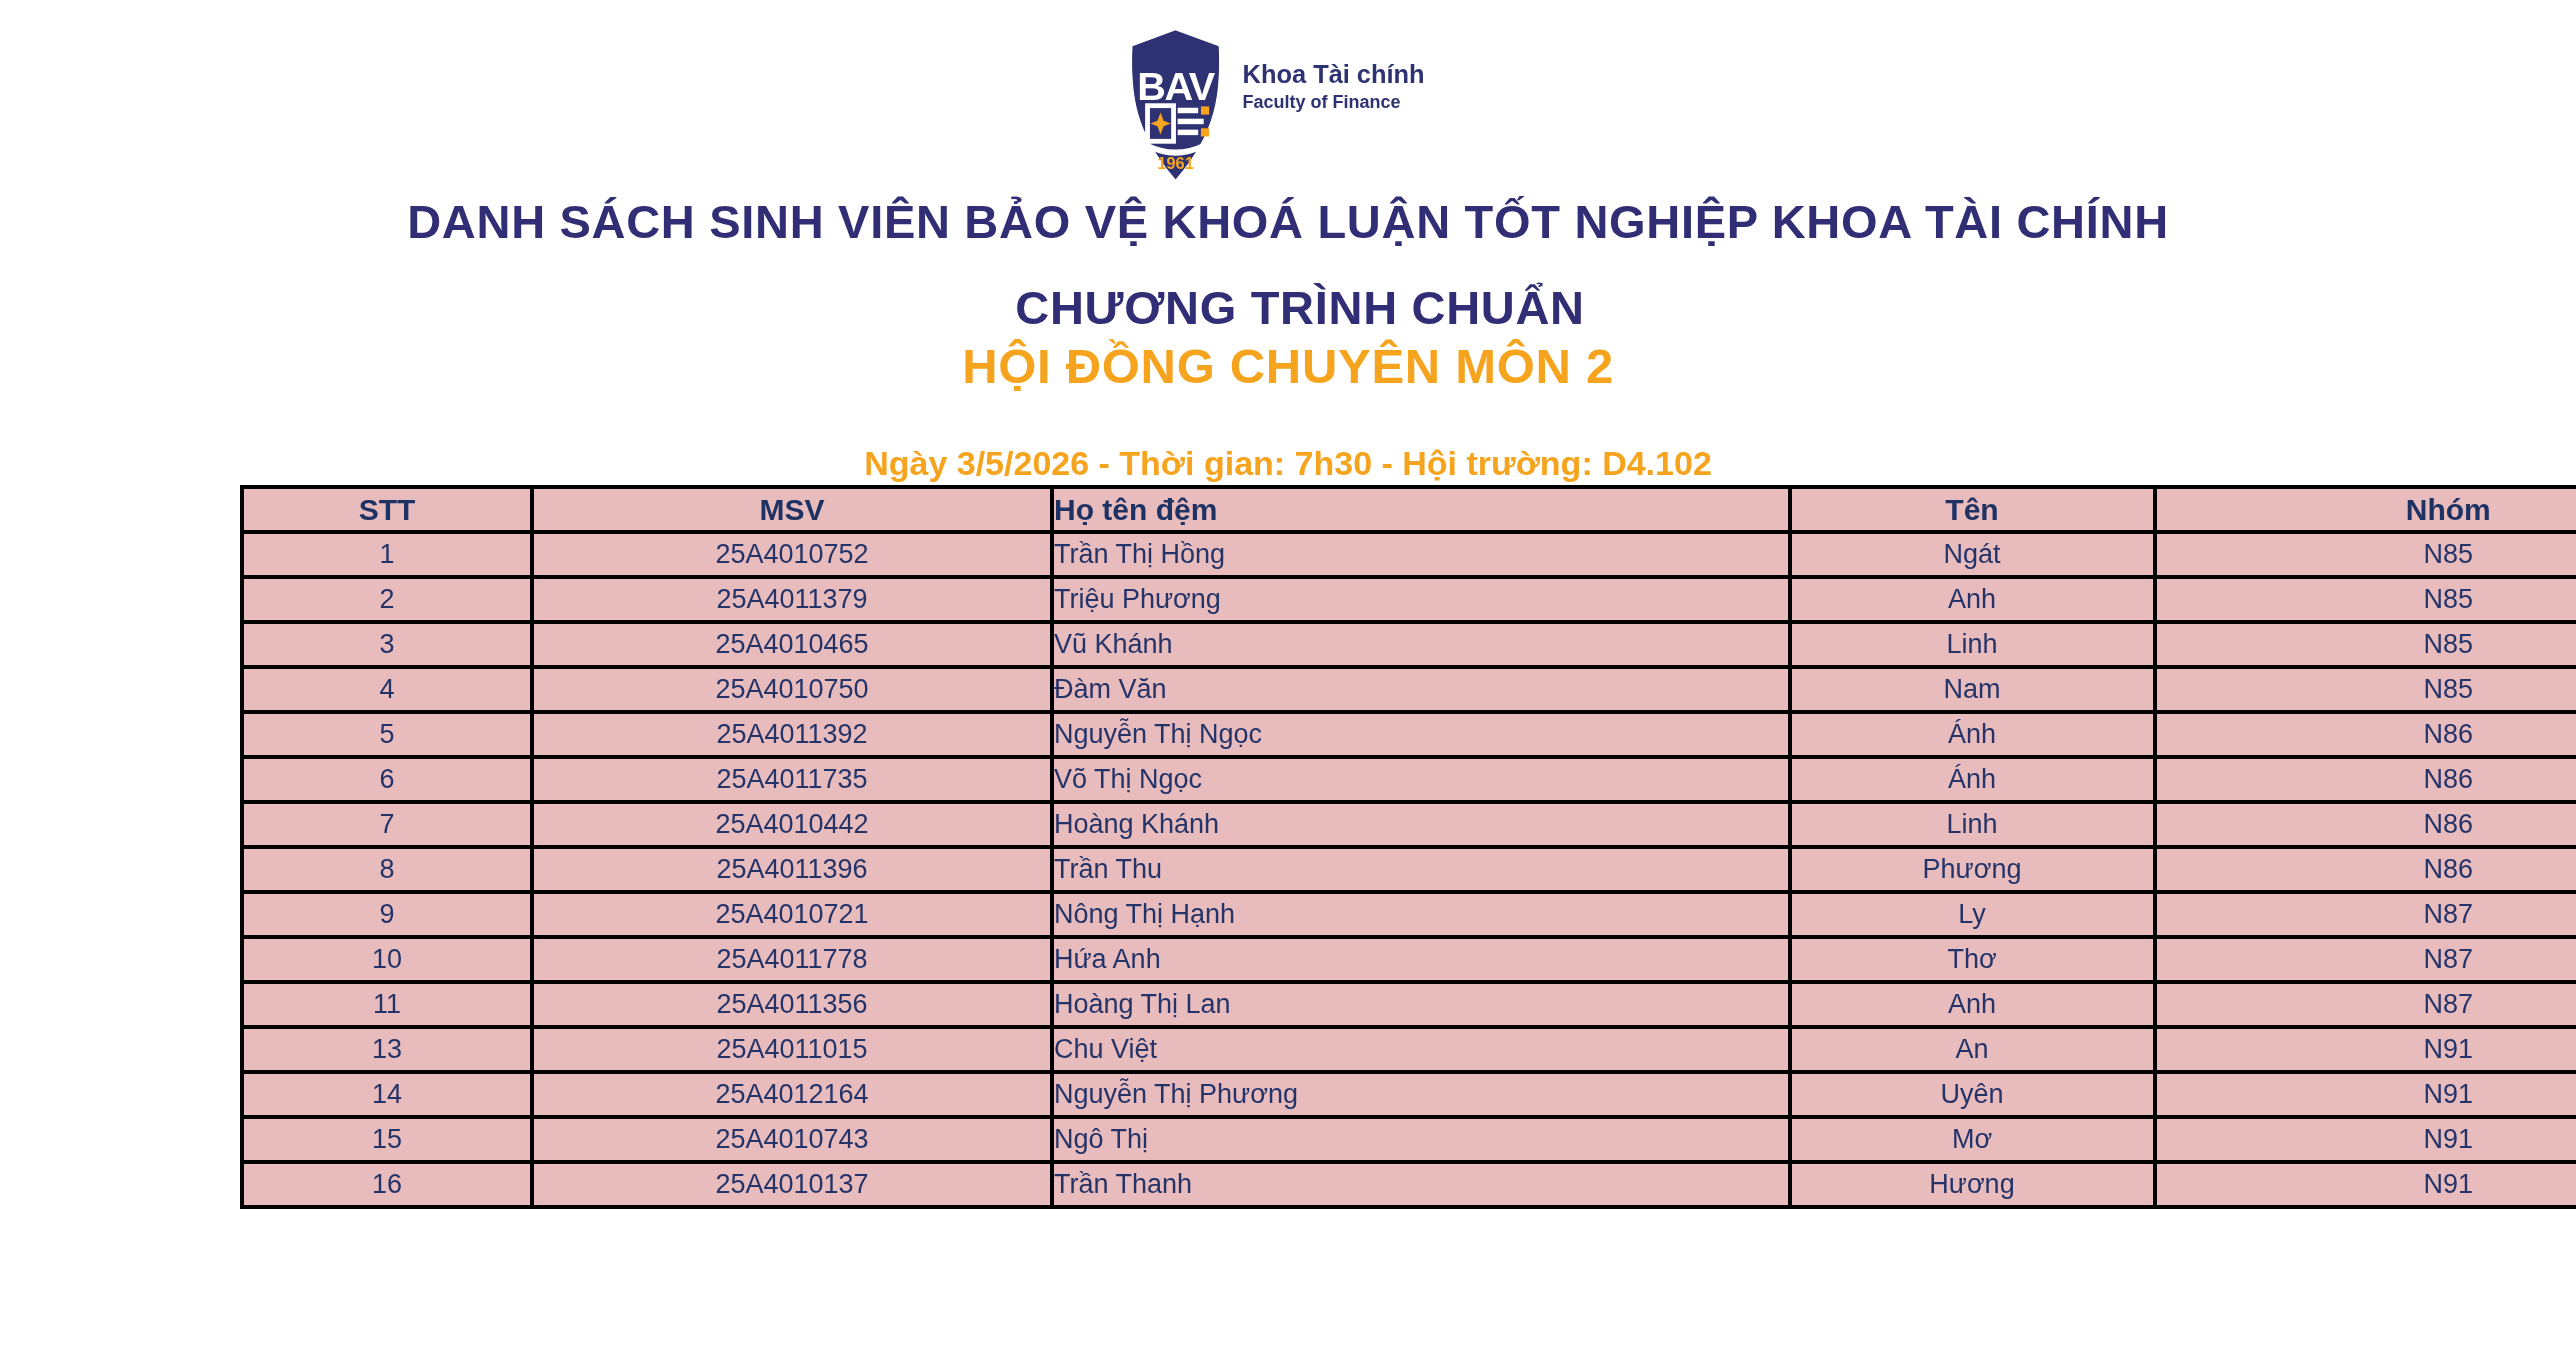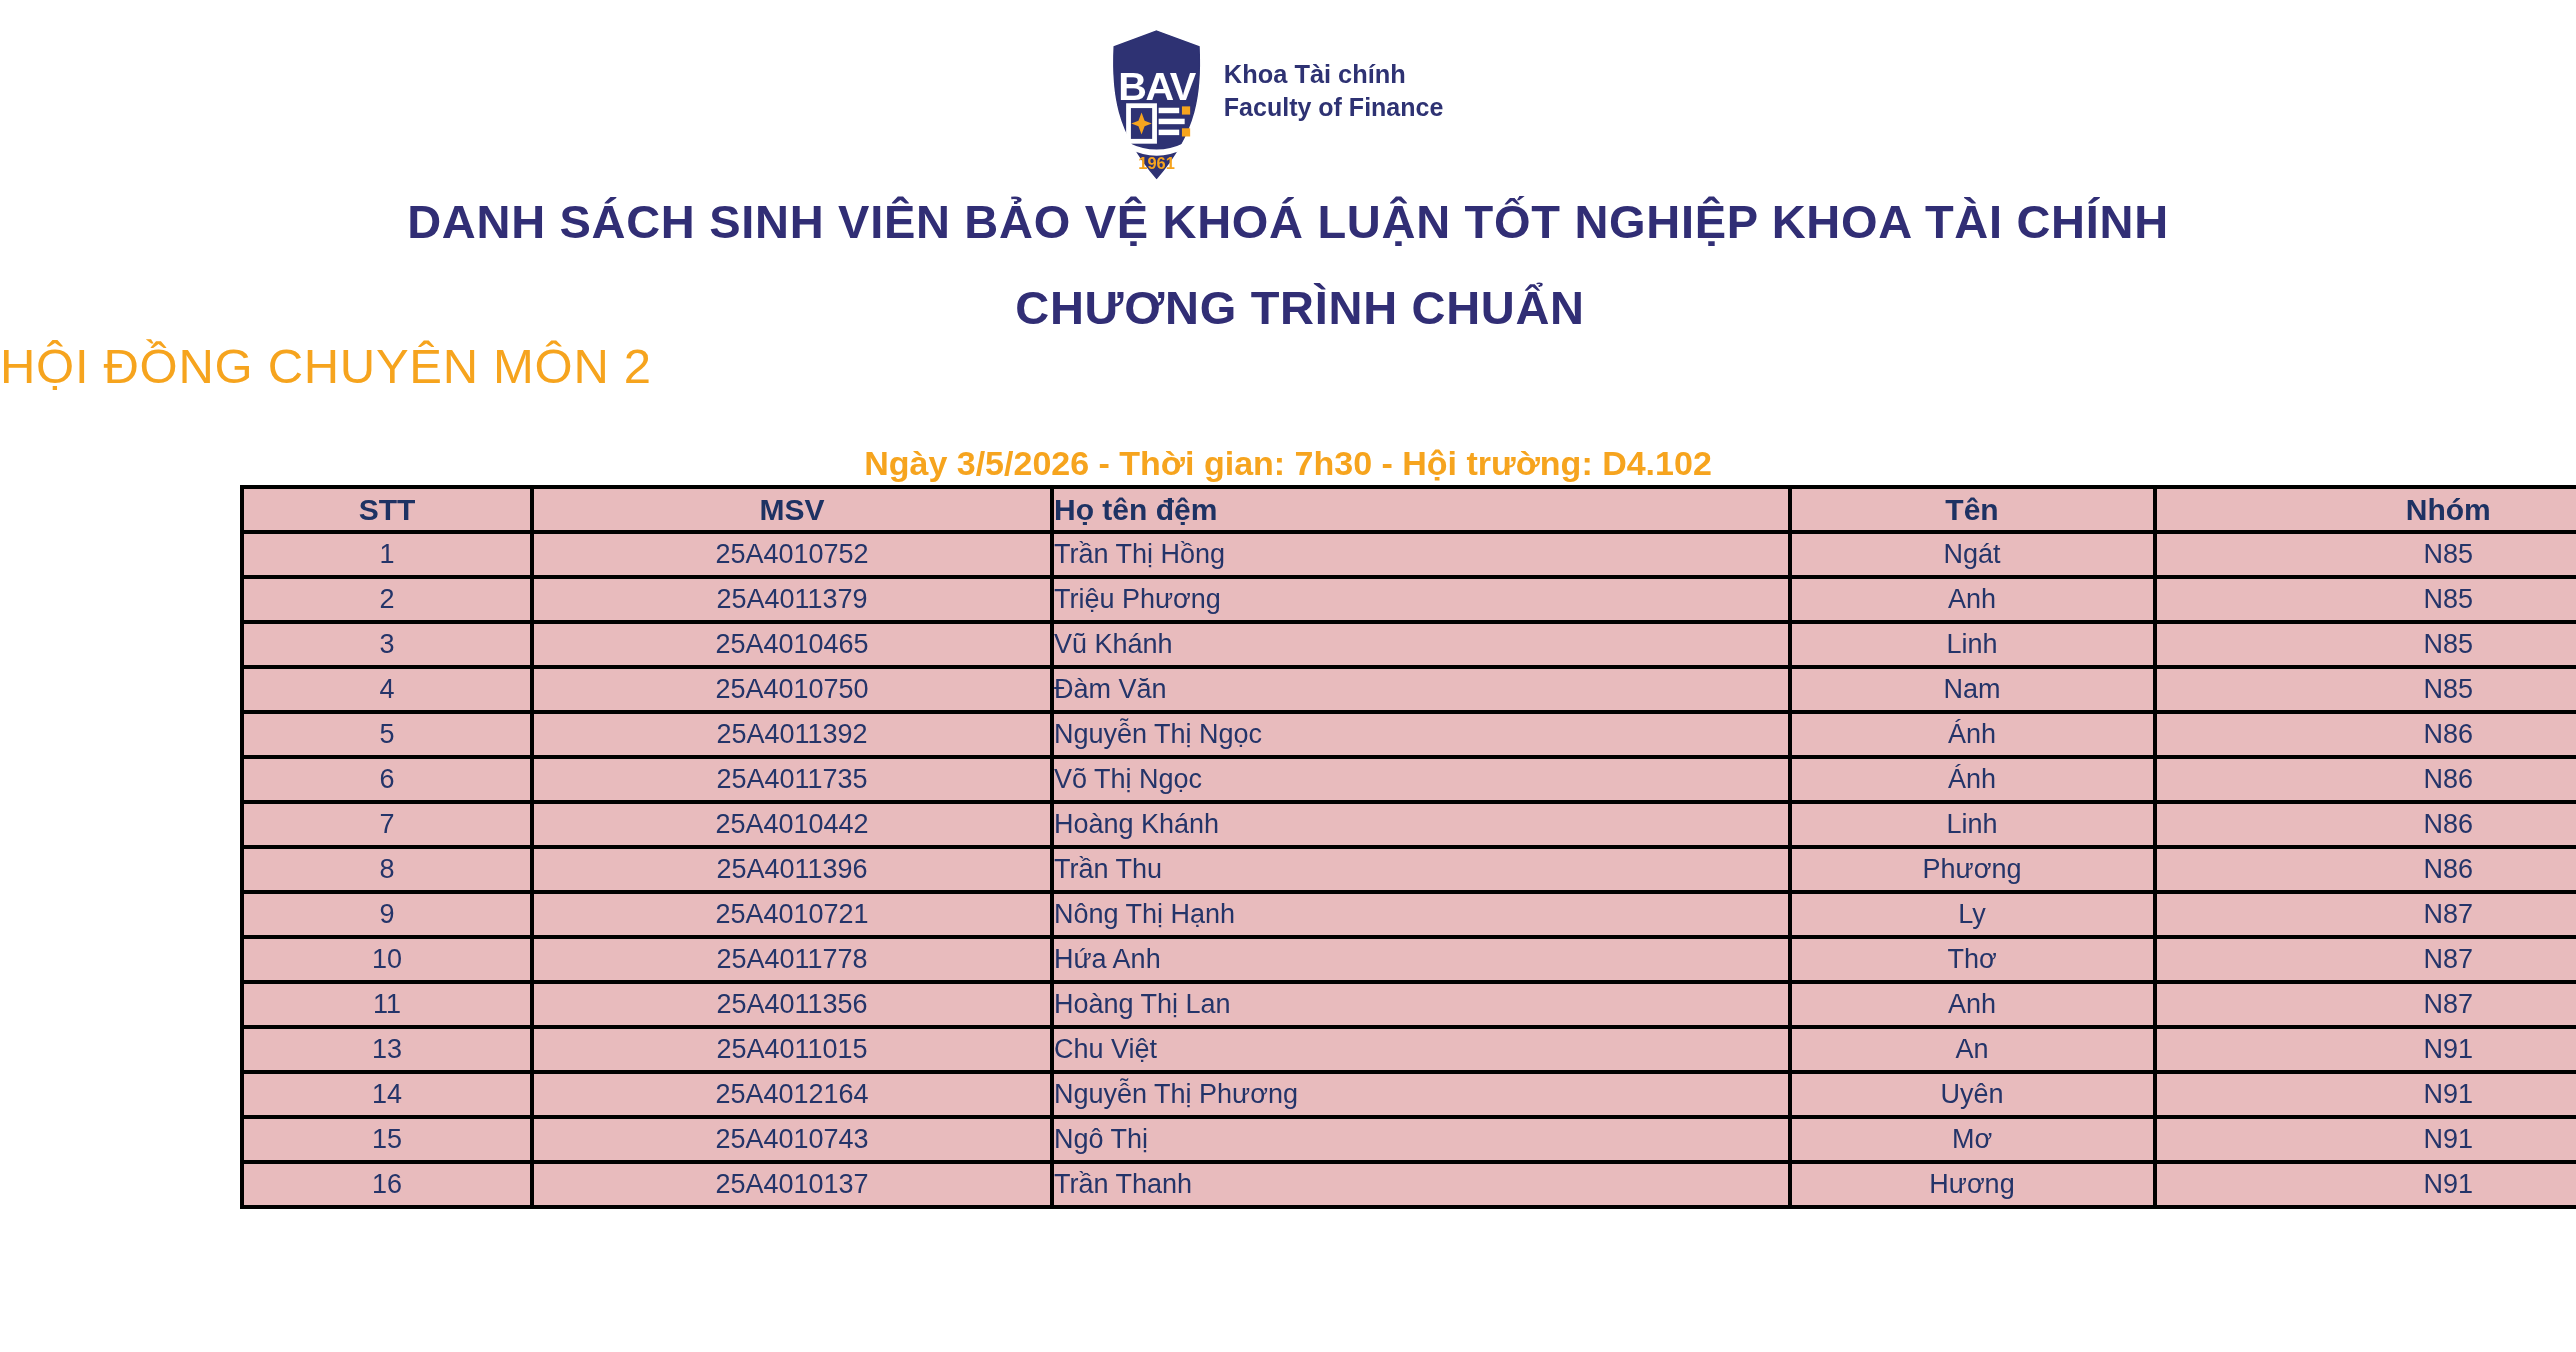--- a/index.html
+++ b/index.html
@@ -12,36 +12,36 @@
   }
   
   .logo-row{
     position:absolute;top:29px;left:0;right:0;
     display:flex;justify-content:center;align-items:flex-start;gap:18px;
     transform:translateX(-12.4px);
   }
   .shield-wrap{width:98px;height:152px;flex:0 0 auto;}
   .logo-text{display:flex;flex-direction:column;margin-top:30px;}
   .logo-name{font-size:25.4px;font-weight:bold;color:#2e3273;line-height:1.25;}
-  .logo-sub{font-size:25px;font-weight:bold;color:#2e3273;line-height:1.3;}
+  .logo-sub{font-size:18px;font-weight:bold;color:#2e3273;line-height:1.3;}
   
   .title-line1{
     position:absolute;top:194px;left:0;right:0;
     text-align:center;font-size:47px;font-weight:bold;color:#312e75;
     letter-spacing:0.7px;white-space:nowrap;
   }
   .title-line2{
     position:absolute;top:280px;left:0;right:0;
     text-align:center;font-size:47px;font-weight:bold;color:#312e75;
     letter-spacing:0.7px;
     padding-left:24px;
   }
   .council-line{
     position:absolute;top:338px;left:0;right:0;
-    text-align:left;font-size:49px;font-weight:normal;color:#f6a41e;
+    text-align:center;font-size:49px;font-weight:bold;color:#f6a41e;
     letter-spacing:0.7px;
   }
   .schedule-line{
     position:absolute;top:404px;left:0;right:0;
     text-align:center;font-size:34px;font-weight:bold;color:#f6a41e;margin-top:40px;
   }
   
   .list-table{
     position:absolute;left:240px;top:485px;width:2504px;
     border-collapse:collapse;

